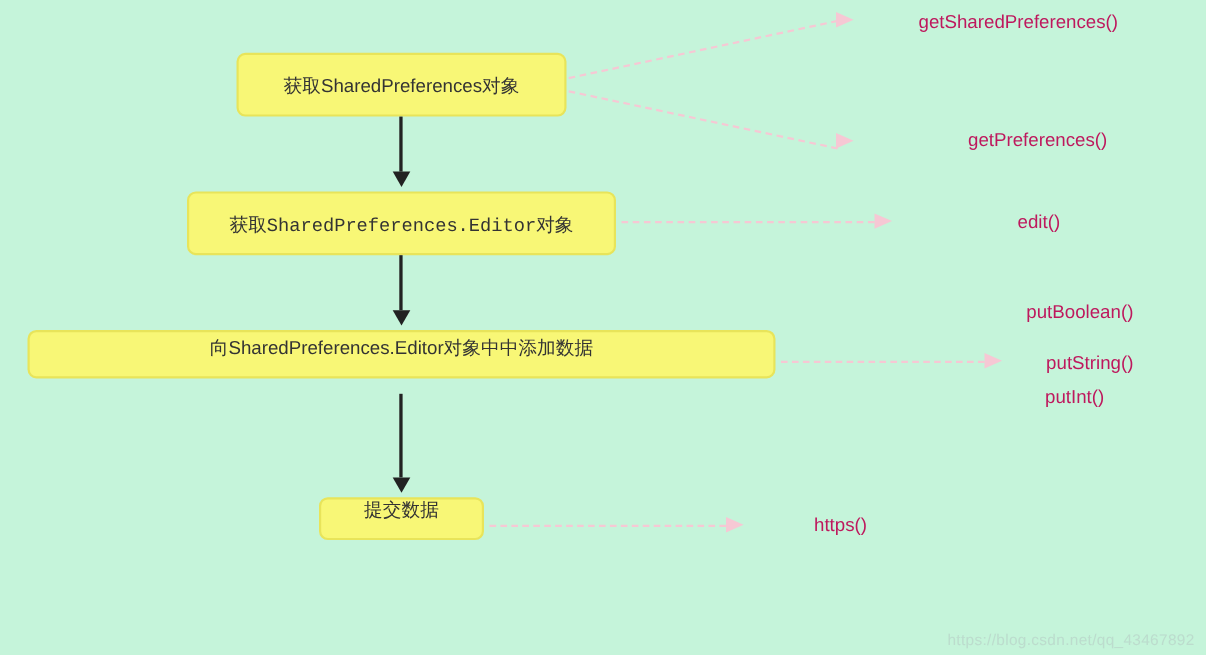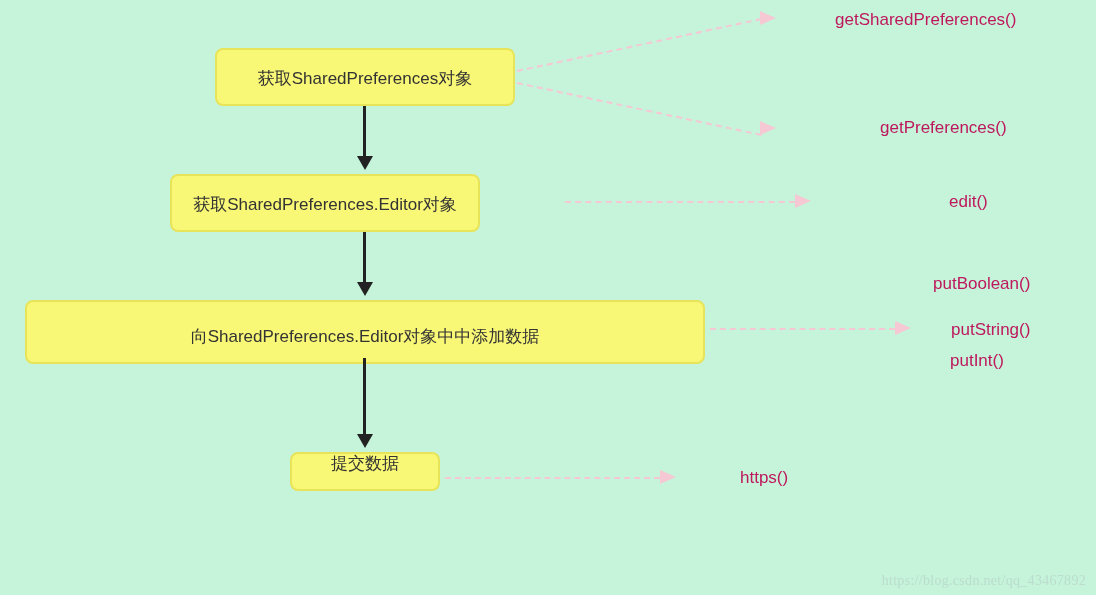--- a/index.html
+++ b/index.html
@@ -60,41 +60,41 @@
       border-top: 2.5px dashed #f6c8d4;
       transform-origin: left center;
     }
     .watermark {
       position: absolute;
       right: 10px;
       bottom: 6px;
       color: rgba(180,200,195,0.55);
       font-size: 14px;
       letter-spacing: 0.3px;
-      font-family: Liberation Serif, serif;
+      font-family: Liberation Sans, sans-serif;
     }
   </style>
 </head>
 <body>
 
 <div class="node" style="left:215px; top:48px; width:300px; height:58px;">
   <span>获取SharedPreferences对象</span>
 </div>
 
 <div class="solid-line" style="left:363px; top:106px; height:50px;"></div>
 <div class="solid-head" style="left:357px; top:156px;"></div>
 
-<div class="node" style="left:170px; top:174px; width:310px; height:58px;">
+<div class="node" style="left:170px; top:174px; width:390px; height:58px;font-family:Liberation Mono, monospace;">
   <span>获取SharedPreferences.Editor对象</span>
 </div>
 
 <div class="solid-line" style="left:363px; top:232px; height:50px;"></div>
 <div class="solid-head" style="left:357px; top:282px;"></div>
 
-<div class="node" style="left:25px; top:300px; width:680px; height:64px;">
+<div class="node" style="left:25px; top:300px; width:680px; height:44px;">
   <span>向SharedPreferences.Editor对象中中添加数据</span>
 </div>
 
 <div class="solid-line" style="left:363px; top:358px; height:76px;"></div>
 <div class="solid-head" style="left:357px; top:434px;"></div>
 
 <div class="node" style="left:290px; top:452px; width:150px; height:39px;">
   <span>提交数据</span>
 </div>
 
@@ -102,21 +102,21 @@
 <div class="dash-head" style="left:760px; top:11px;"></div>
 
 <div class="dash-diag" style="left:517px; top:82px; width:250px; transform: rotate(12deg);"></div>
 <div class="dash-head" style="left:760px; top:121px;"></div>
 
 <div class="label" style="left:835px; top:10px;">getSharedPreferences()</div>
 <div class="label" style="left:880px; top:118px;">getPreferences()</div>
 
 <div class="dash-line" style="left:565px; top:201px; width:230px;"></div>
 <div class="dash-head" style="left:795px; top:194px;"></div>
-<div class="label" style="left:949px; top:192px;">edit()</div>
+<div class="label" style="left:925px; top:192px;">edit()</div>
 
 <div class="dash-line" style="left:710px; top:328px; width:185px;"></div>
 <div class="dash-head" style="left:895px; top:321px;"></div>
 <div class="label" style="left:933px; top:274px;">putBoolean()</div>
 <div class="label" style="left:935px; top:320px;margin-left:16px;">putString()</div>
 <div class="label" style="left:950px; top:351px;">putInt()</div>
 
 <div class="dash-line" style="left:445px; top:477px; width:215px;"></div>
 <div class="dash-head" style="left:660px; top:470px;"></div>
 <div class="label" style="left:740px; top:468px;">https()</div>

